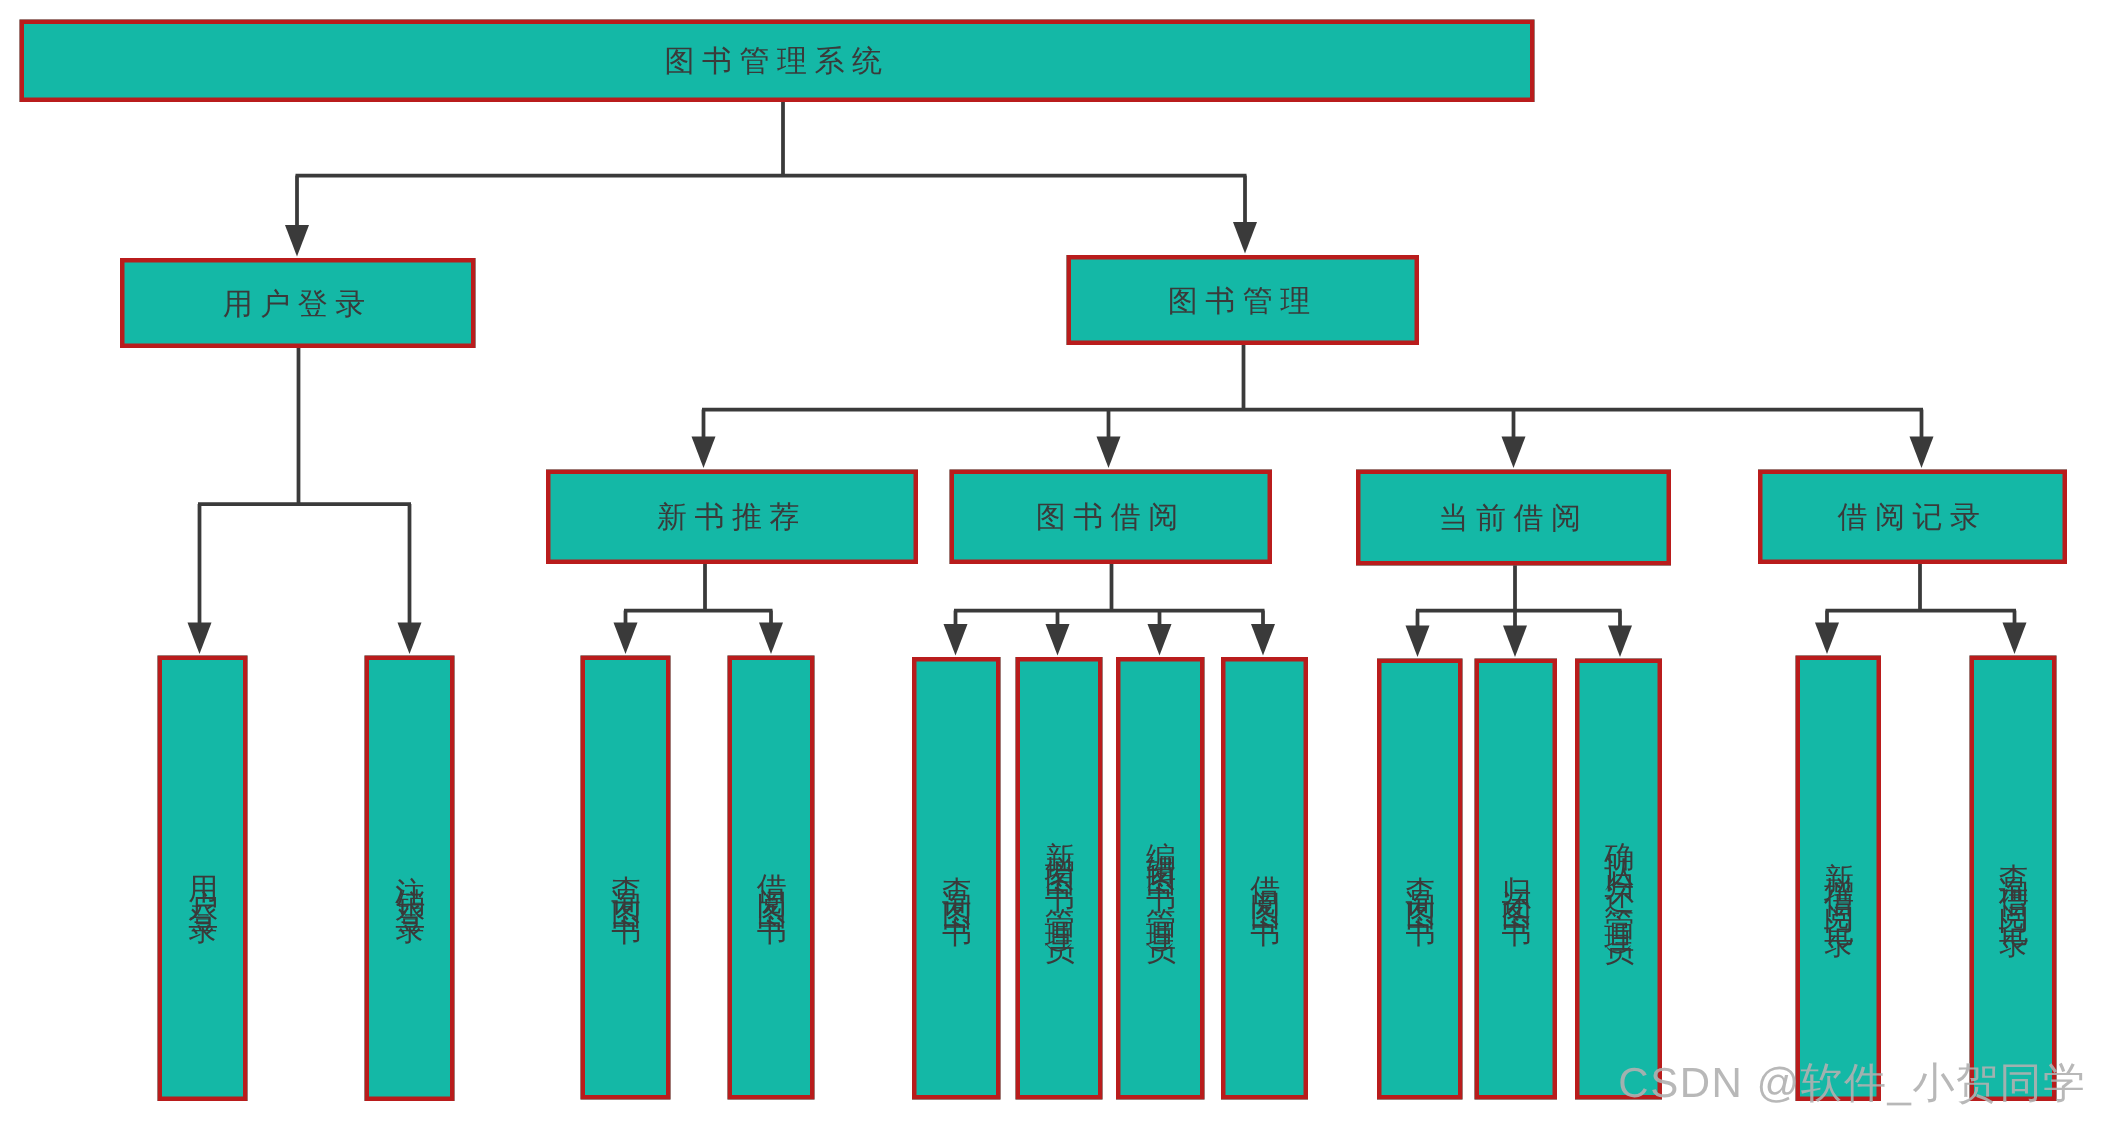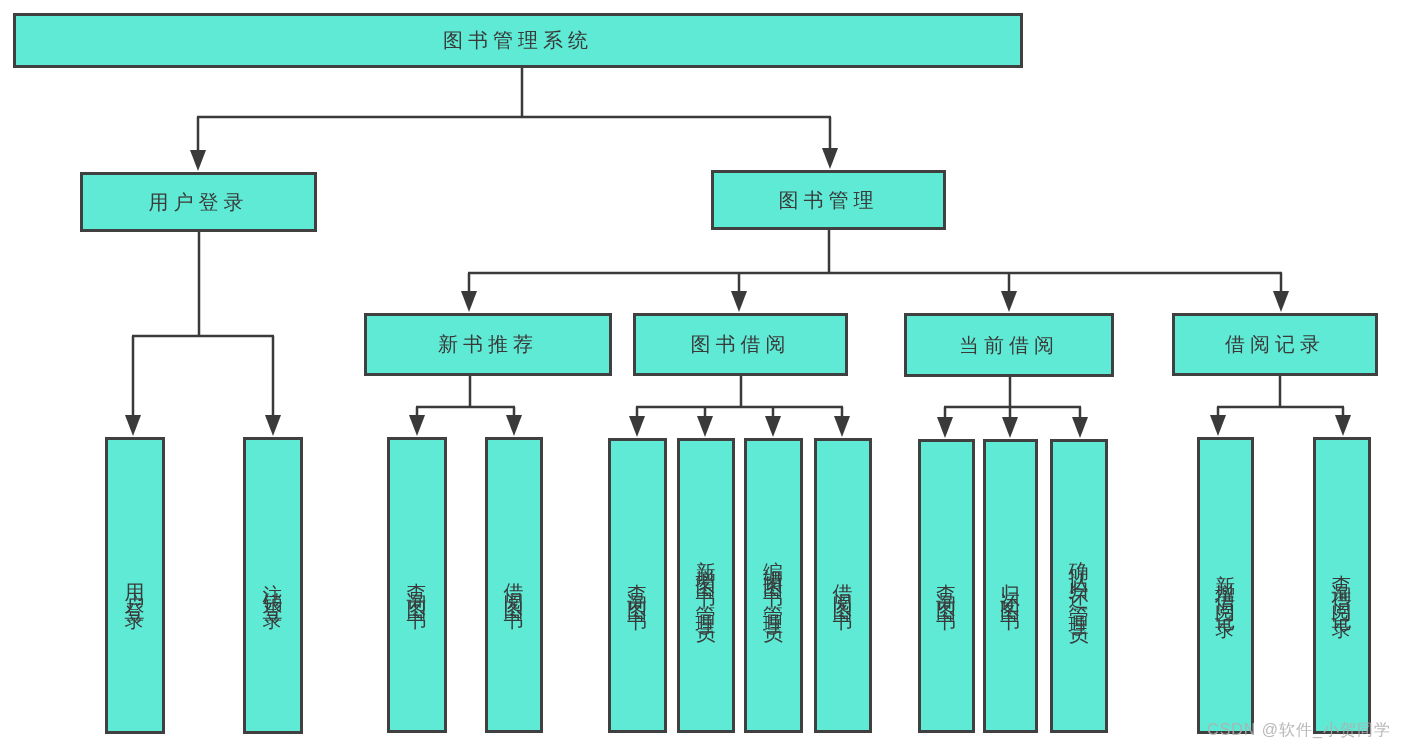--- a/index.html
+++ b/index.html
@@ -7,22 +7,22 @@
     position:relative;
     width:1405px;height:747px;
     background:#ffffff;
     overflow:hidden;
     font-family:"Liberation Sans","DejaVu Sans",sans-serif;
   }
   #wires{position:absolute;left:0;top:0;width:1405px;height:747px;}
   .node{
     position:absolute;
     box-sizing:border-box;
-    background:#5eead4;
-    border:3px solid #404040;
+    background:#14b8a6;
+    border:3px solid #b91c1c;
     display:flex;
     align-items:center;
     justify-content:center;
     color:#3a3a3a;
     font-size:20px;
     letter-spacing:5px;
     white-space:nowrap;
     z-index:2;
   }
   .vert{
@@ -30,21 +30,21 @@
     text-orientation:mixed;
     letter-spacing:9px;
     white-space:normal;
     line-height:1;
   }
   .watermark{
     position:absolute;
     right:14px;
     bottom:6px;
     color:rgba(176,176,176,0.9);
-    font-size:16px;
+    font-size:28px;
     letter-spacing:1px;
     z-index:3;
   }
 </style>
 </head>
 <body>
 
 <div id="stage">
 
   <svg id="wires" viewBox="0 0 1405 747" xmlns="http://www.w3.org/2000/svg">

